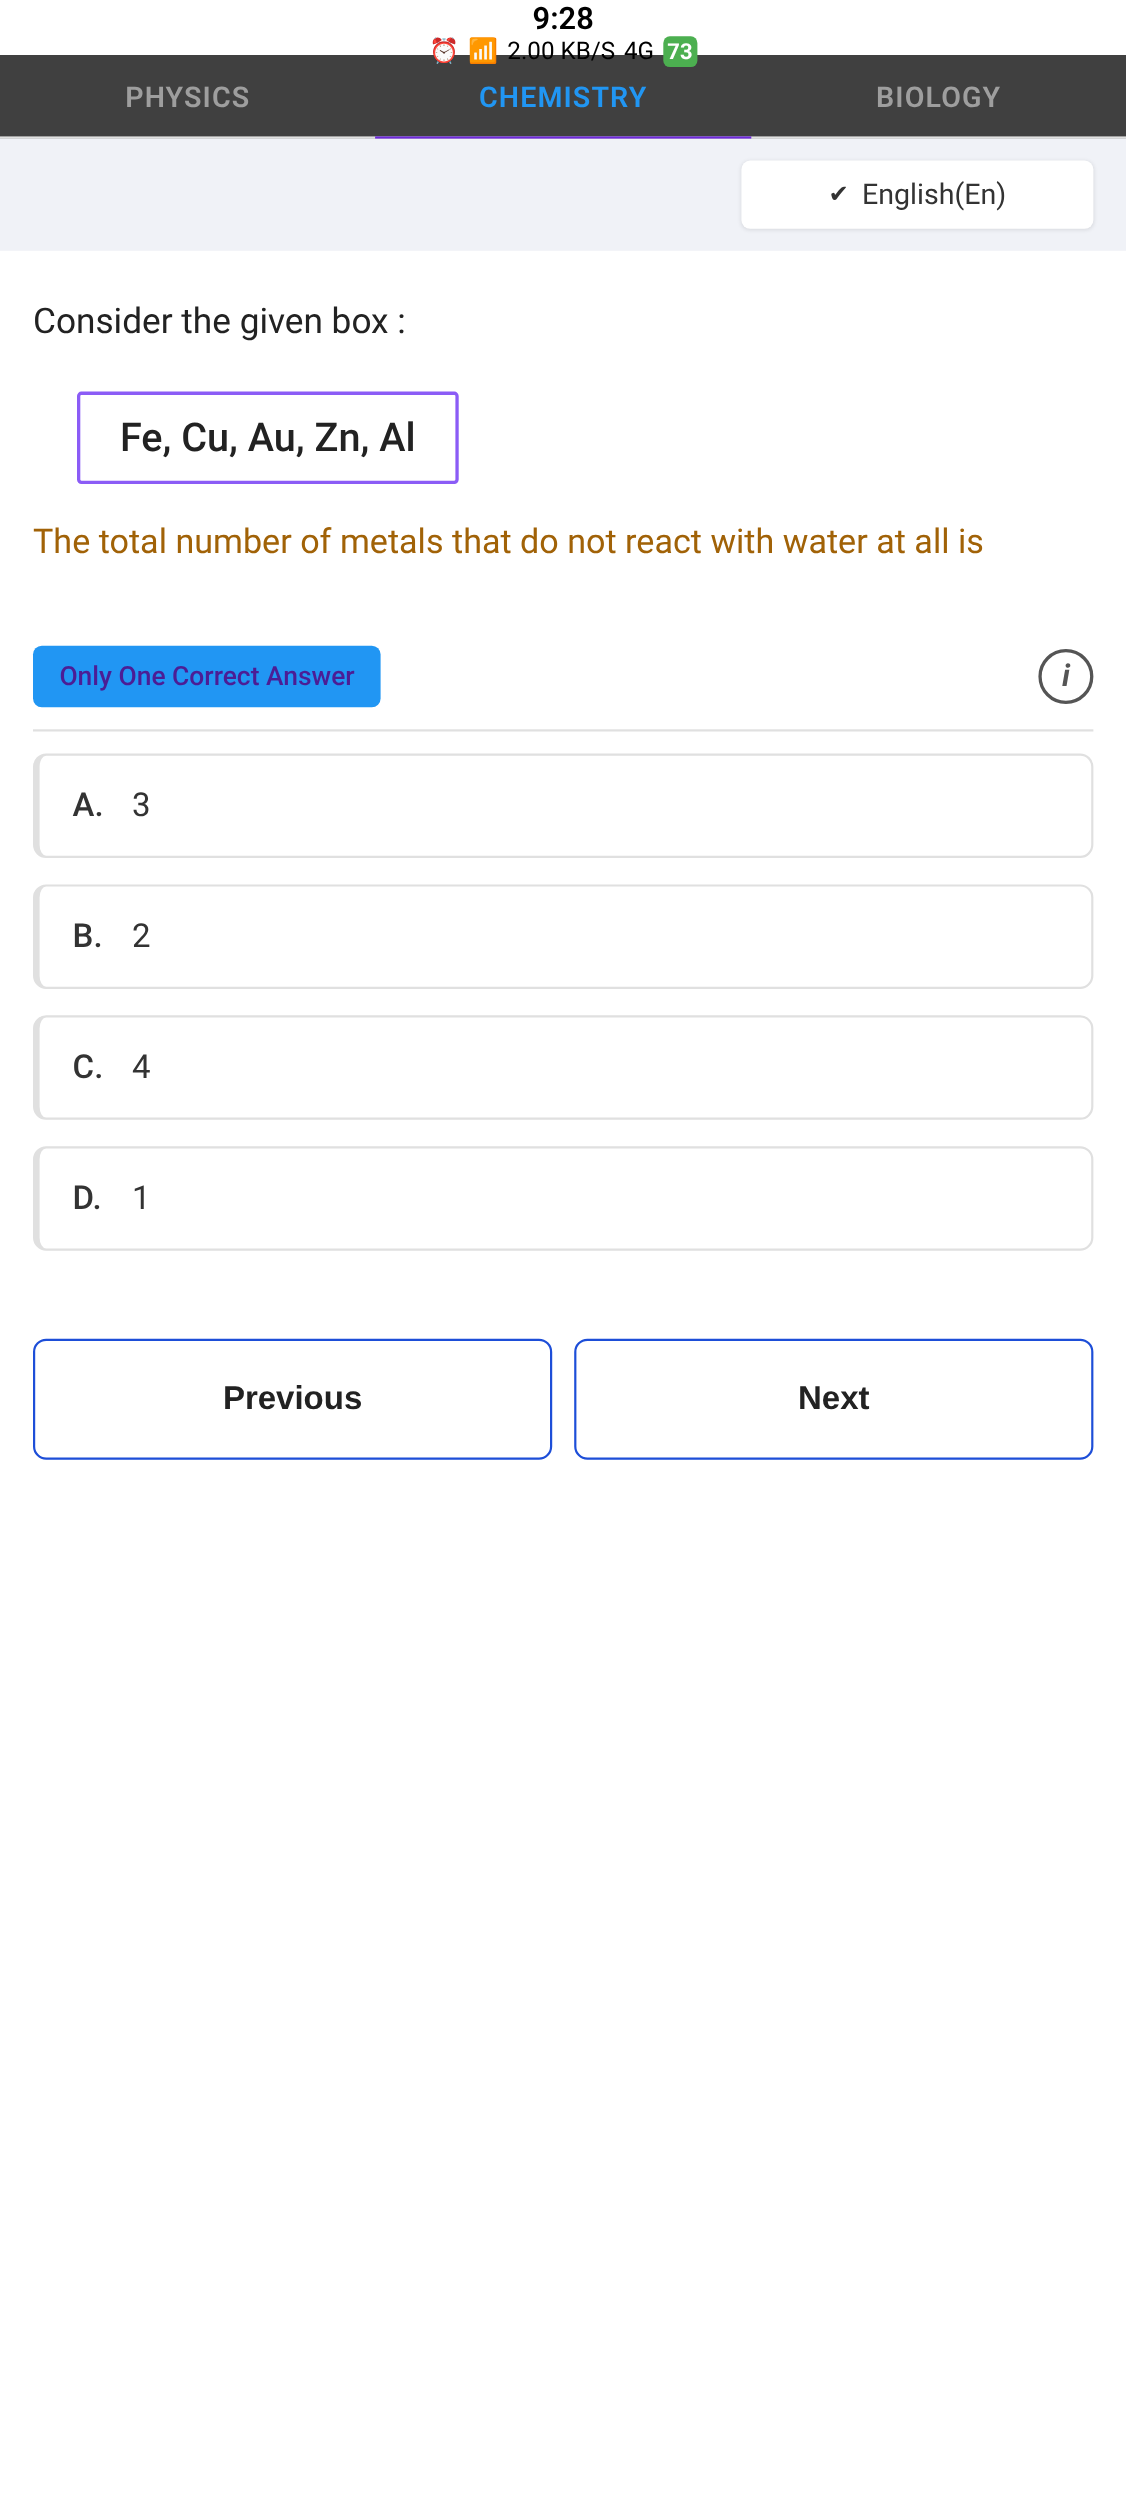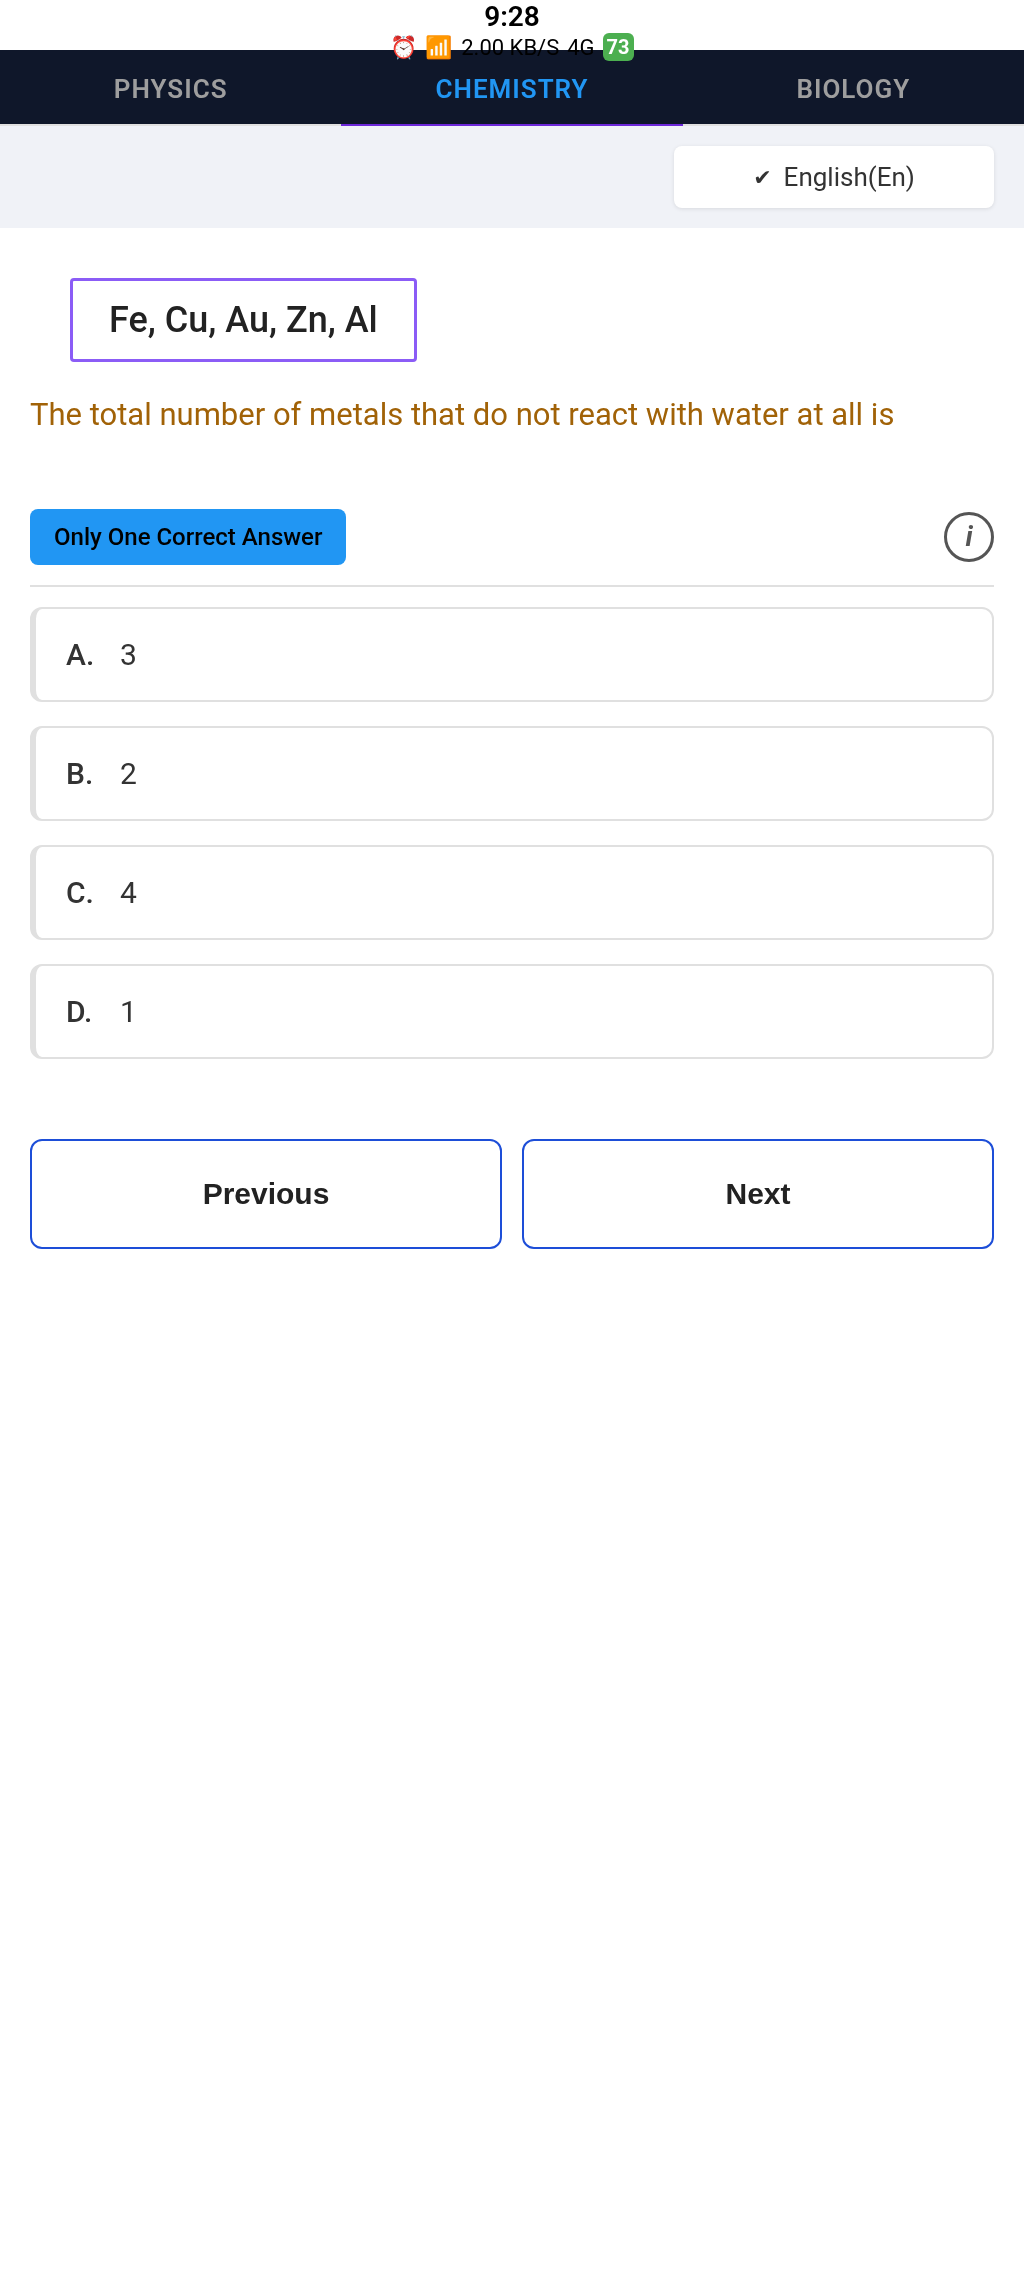--- a/index.html
+++ b/index.html
@@ -48,21 +48,22 @@
       border-radius: 6px;
       padding: 2px 4px;
       font-size: 20px;
       font-weight: bold;
     }
 
     
     .tab-bar {
       display: flex;
       border-bottom: 2px solid #e0e0e0;
-      background: #0f172a;
+      background: #404040;
+      justify-content: flex-end;
     }
 
     .tab-item {
       flex: 1;
       text-align: center;
       padding: 24px 0 20px;
       font-size: 26px;
       font-weight: 600;
       color: #9e9e9e;
       letter-spacing: 1px;
@@ -137,21 +138,21 @@
     
     .answer-type-row {
       display: flex;
       align-items: center;
       justify-content: space-between;
       padding: 10px 30px 20px;
     }
 
     .answer-type-badge {
       background: #2196f3;
-      color: #000000;
+      color: #4c1d95;
       border-radius: 8px;
       padding: 14px 24px;
       font-size: 24px;
       font-weight: 500;
     }
 
     .info-icon {
       width: 50px;
       height: 50px;
       border-radius: 50%;
@@ -245,20 +246,21 @@
 </div>
 
 <div class="language-section">
   <div class="language-dropdown">
     <span class="chevron">✔</span>
     <span>English(En)</span>
   </div>
 </div>
 
 <div class="question-area">
+  <p class="question-text">Consider the given box :</p>
   <div class="element-box">Fe, Cu, Au, Zn, Al</div>
   <p class="question-subtext">The total number of metals that do not react with water at all is</p>
 </div>
 
 <div class="answer-type-row">
   <div class="answer-type-badge">Only One Correct Answer</div>
   <div class="info-icon">i</div>
 </div>
 
 <div class="divider"></div>

